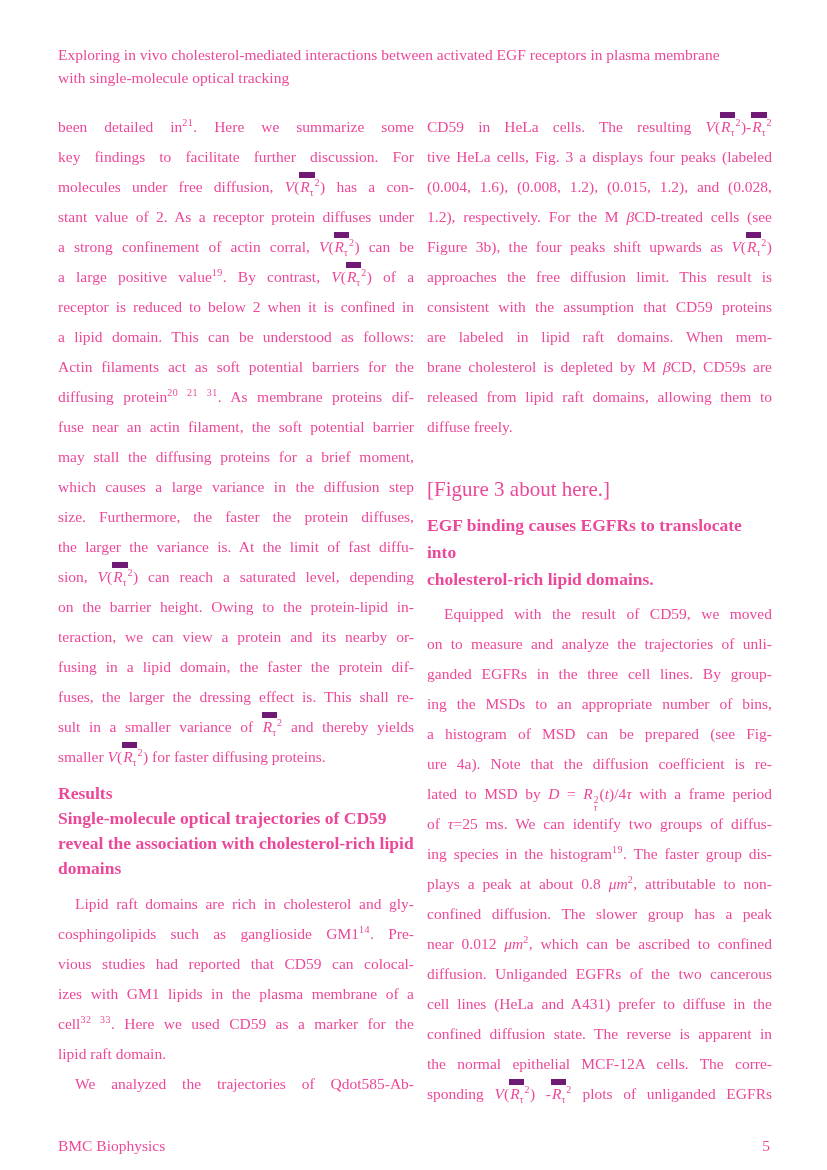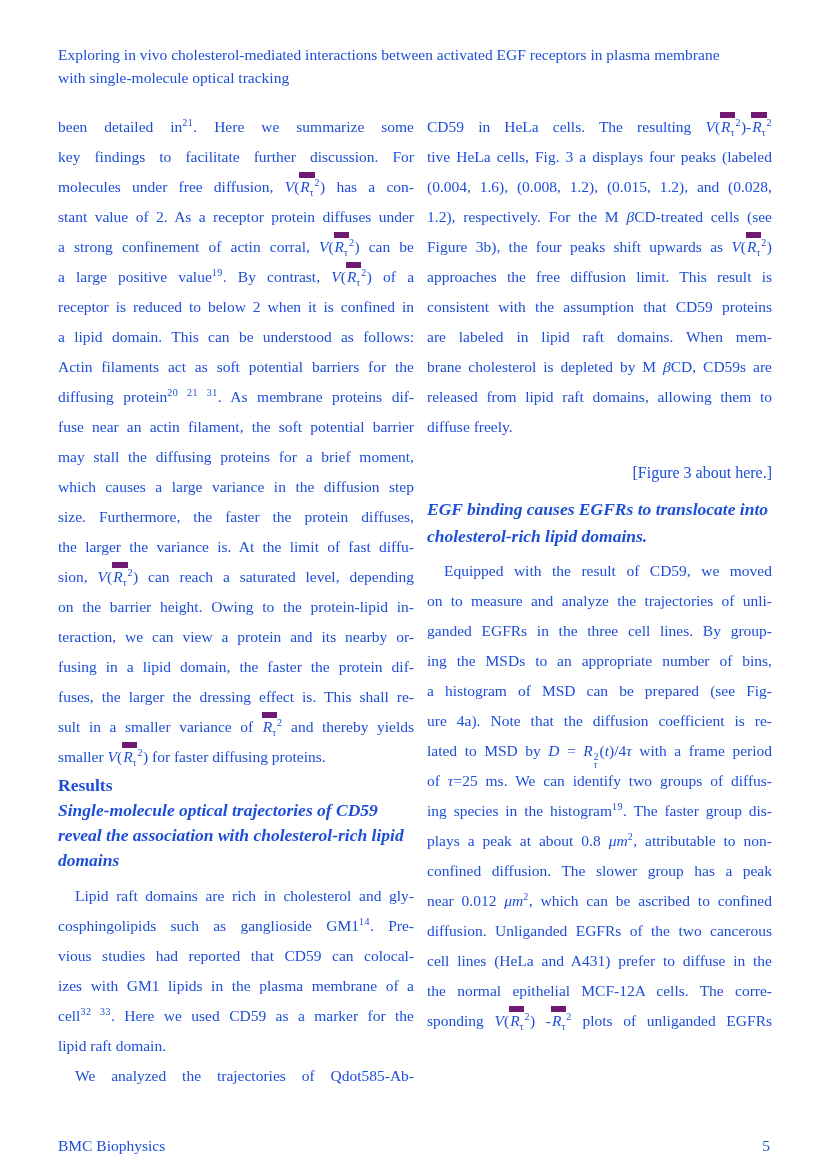--- a/index.html
+++ b/index.html
@@ -1,51 +1,51 @@
 <!DOCTYPE html>
 <html><head>
 <meta charset="utf-8">
 <style>
   html,body{margin:0;padding:0;background:#ffffff;}
   .page{
     position:relative;
     width:827px;height:1170px;
     background:#ffffff;
-    color:#1d4ed8;
+    color:#ec4899;
     font-family:"Liberation Serif", serif;
     overflow:hidden;
   }
   .header{
     position:absolute;left:58px;top:43px;width:714px;
     font-size:15.5px;line-height:23px;text-align:left;
   }
   .col{position:absolute;top:112px;}
   #col-left{left:58px;width:356px;}
   #col-right{left:427px;width:345px;}
   .para{margin:0;}
   .line{
     height:30px;line-height:30px;font-size:15.5px;
     text-align:justify;text-align-last:justify;
     overflow:visible;white-space:nowrap0;
   }
   .line.endline{text-align:left;text-align-last:left;}
   .line.indent{text-indent:17px;}
   .heading{
     font-weight:bold;font-size:17.5px;line-height:26px;
-    text-align:left;font-family:Liberation Serif, serif;
+    margin-top:8px;text-align:left;font-family:Liberation Serif, serif;
   }
   .subline{
     font-weight:bold;font-size:17.5px;line-height:25px;text-align:left;
   }
-  .subhead{margin-top:0px;margin-bottom:8px;font-style:italic;}
+  .subhead{margin-top:0px;margin-bottom:8px;}
   .subhead.tight{margin-top:8px;margin-bottom:6px;}
   .subline.h2{line-height:27px;}
   .figure-note{
-    margin-top:16px;height:30px;line-height:30px;
-    font-size:16px;text-align:right;
+    margin-top:32px;height:30px;line-height:30px;
+    font-size:21px;text-align:left;
   }
   .footer{
     position:absolute;left:58px;top:1134px;width:712px;
     display:flex;justify-content:space-between;
     font-size:15.5px;line-height:24px;
   }
   sup{font-size:10px;line-height:0;vertical-align:super;letter-spacing:0.5px;margin-top:15px;}
   sub{font-size:10px;line-height:0;vertical-align:sub;}
   .ov{border-top:6px solid #701a75;display:inline-block;line-height:1.0;padding:1px 1px 0 1px;}
   .ov sub{font-size:9.5px;}
@@ -137,20 +137,21 @@
             <span>2</span>
             <span><i>τ</i></span>
           </span>(<i>t</i>)/4<i>τ</i> with a frame period</div>
         <div class="line">of <i>τ</i>=25 ms. We can identify two groups of diffus-</div>
         <div class="line">ing species in the histogram<sup>19</sup>. The faster group dis-</div>
         <div class="line">plays a peak at about 0.8 <i>μm</i><sup>2</sup>, attributable to non-</div>
         <div class="line">confined diffusion.  The slower group has a peak</div>
         <div class="line">near 0.012 <i>μm</i><sup>2</sup>, which can be ascribed to confined</div>
         <div class="line">diffusion. Unliganded EGFRs of the two cancerous</div>
         <div class="line">cell lines (HeLa and A431) prefer to diffuse in the</div>
+        <div class="line">confined diffusion state. The reverse is apparent in</div>
         <div class="line">the normal epithelial MCF-12A cells.  The corre-</div>
         <div class="line">sponding <i>V</i>(<span class="ov"><i>R</i><sub>τ</sub></span><sup>2</sup>) -<span class="ov"><i>R</i><sub>τ</sub></span><sup>2</sup> plots of unliganded EGFRs</div>
       </div>
     </div>
 
   <div class="footer">
     <span>BMC Biophysics</span>
     <span>5</span>
   </div>
 </div>

